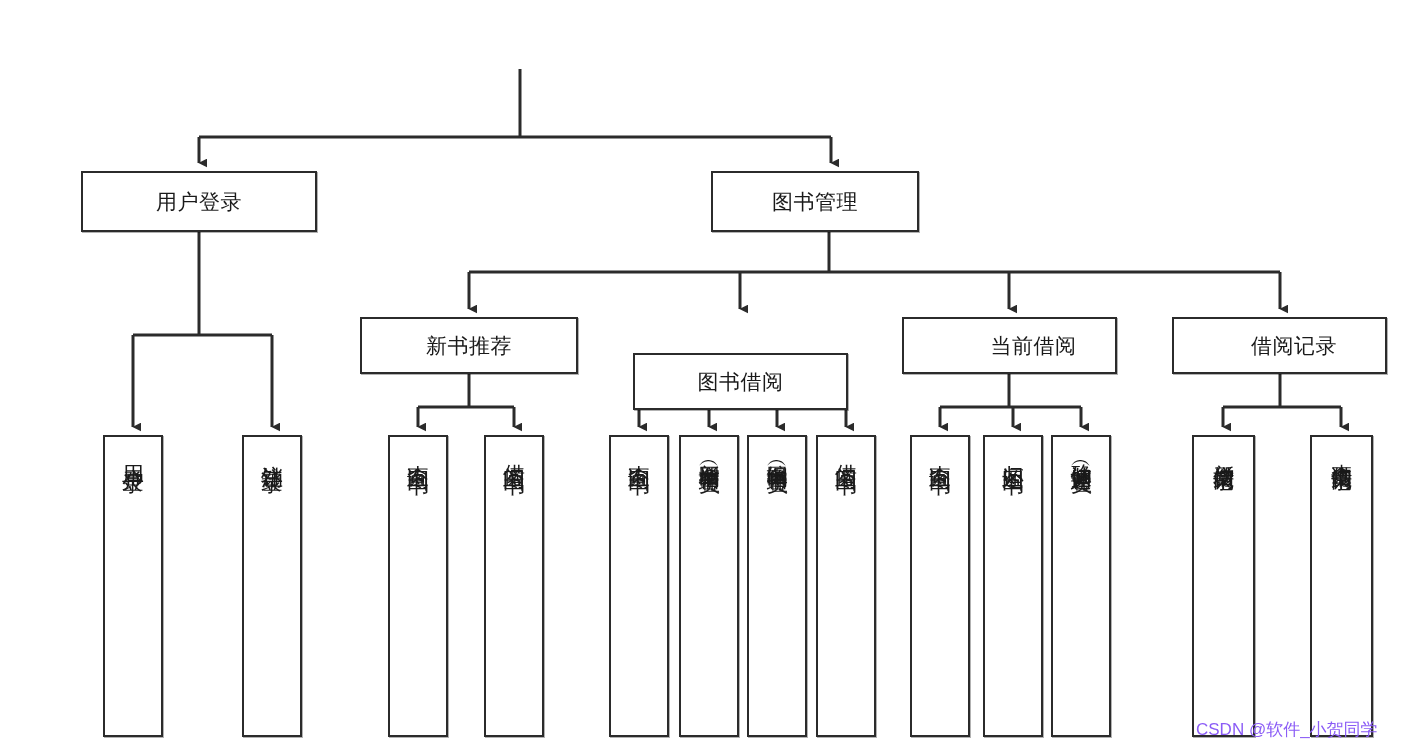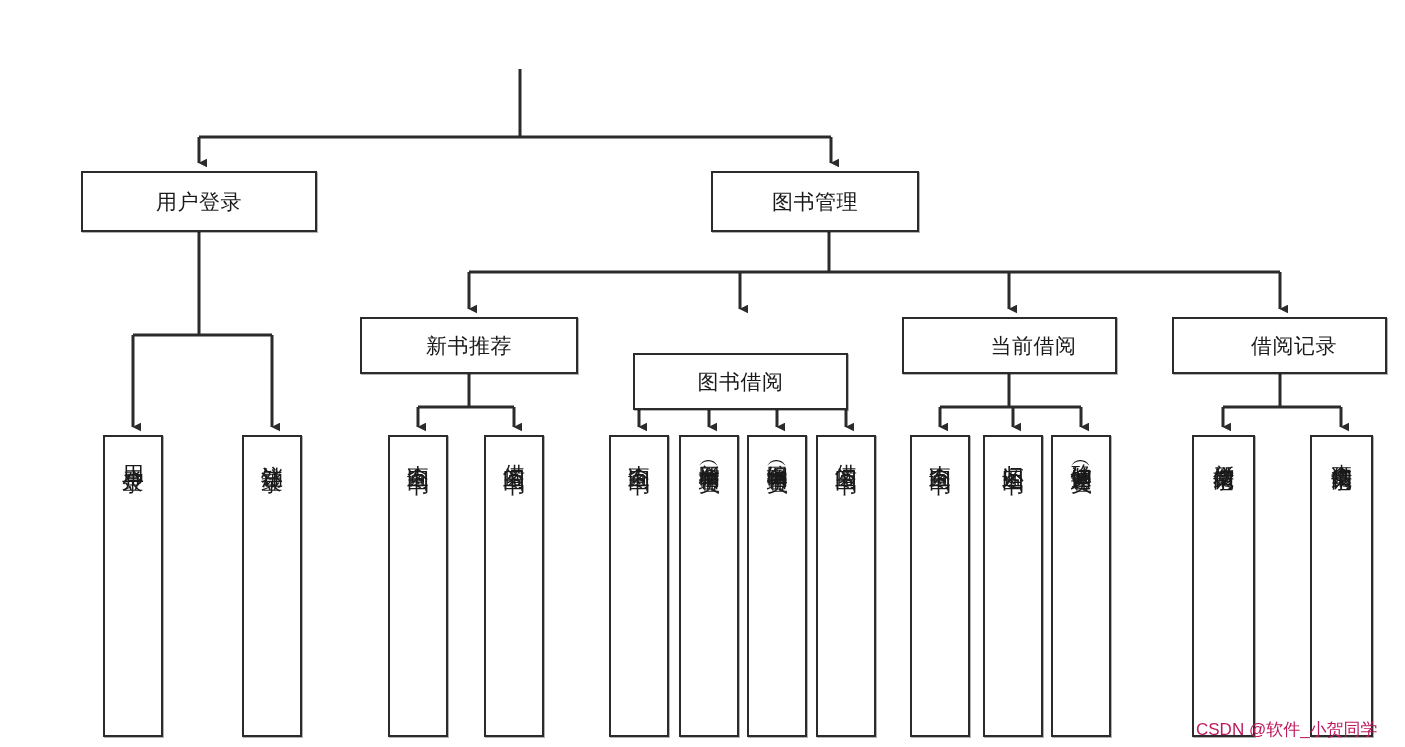--- a/index.html
+++ b/index.html
@@ -61,21 +61,21 @@
     white-space: nowrap;
     margin: 0 auto;
   }
   .node.vert.tall-text .label {
     font-size: 21px;
     letter-spacing: 1.5px;
   }
   .watermark {
     position: absolute;
     font-size: 17px;
-    color: #be185d;
+    color: #8b5cf6;
     white-space: nowrap;
     user-select: none;
   }
 </style>
 </head>
 <body>
 
 <div id="stage">
 
   <svg id="wires" viewBox="0 0 1405 747" xmlns="http://www.w3.org/2000/svg">

